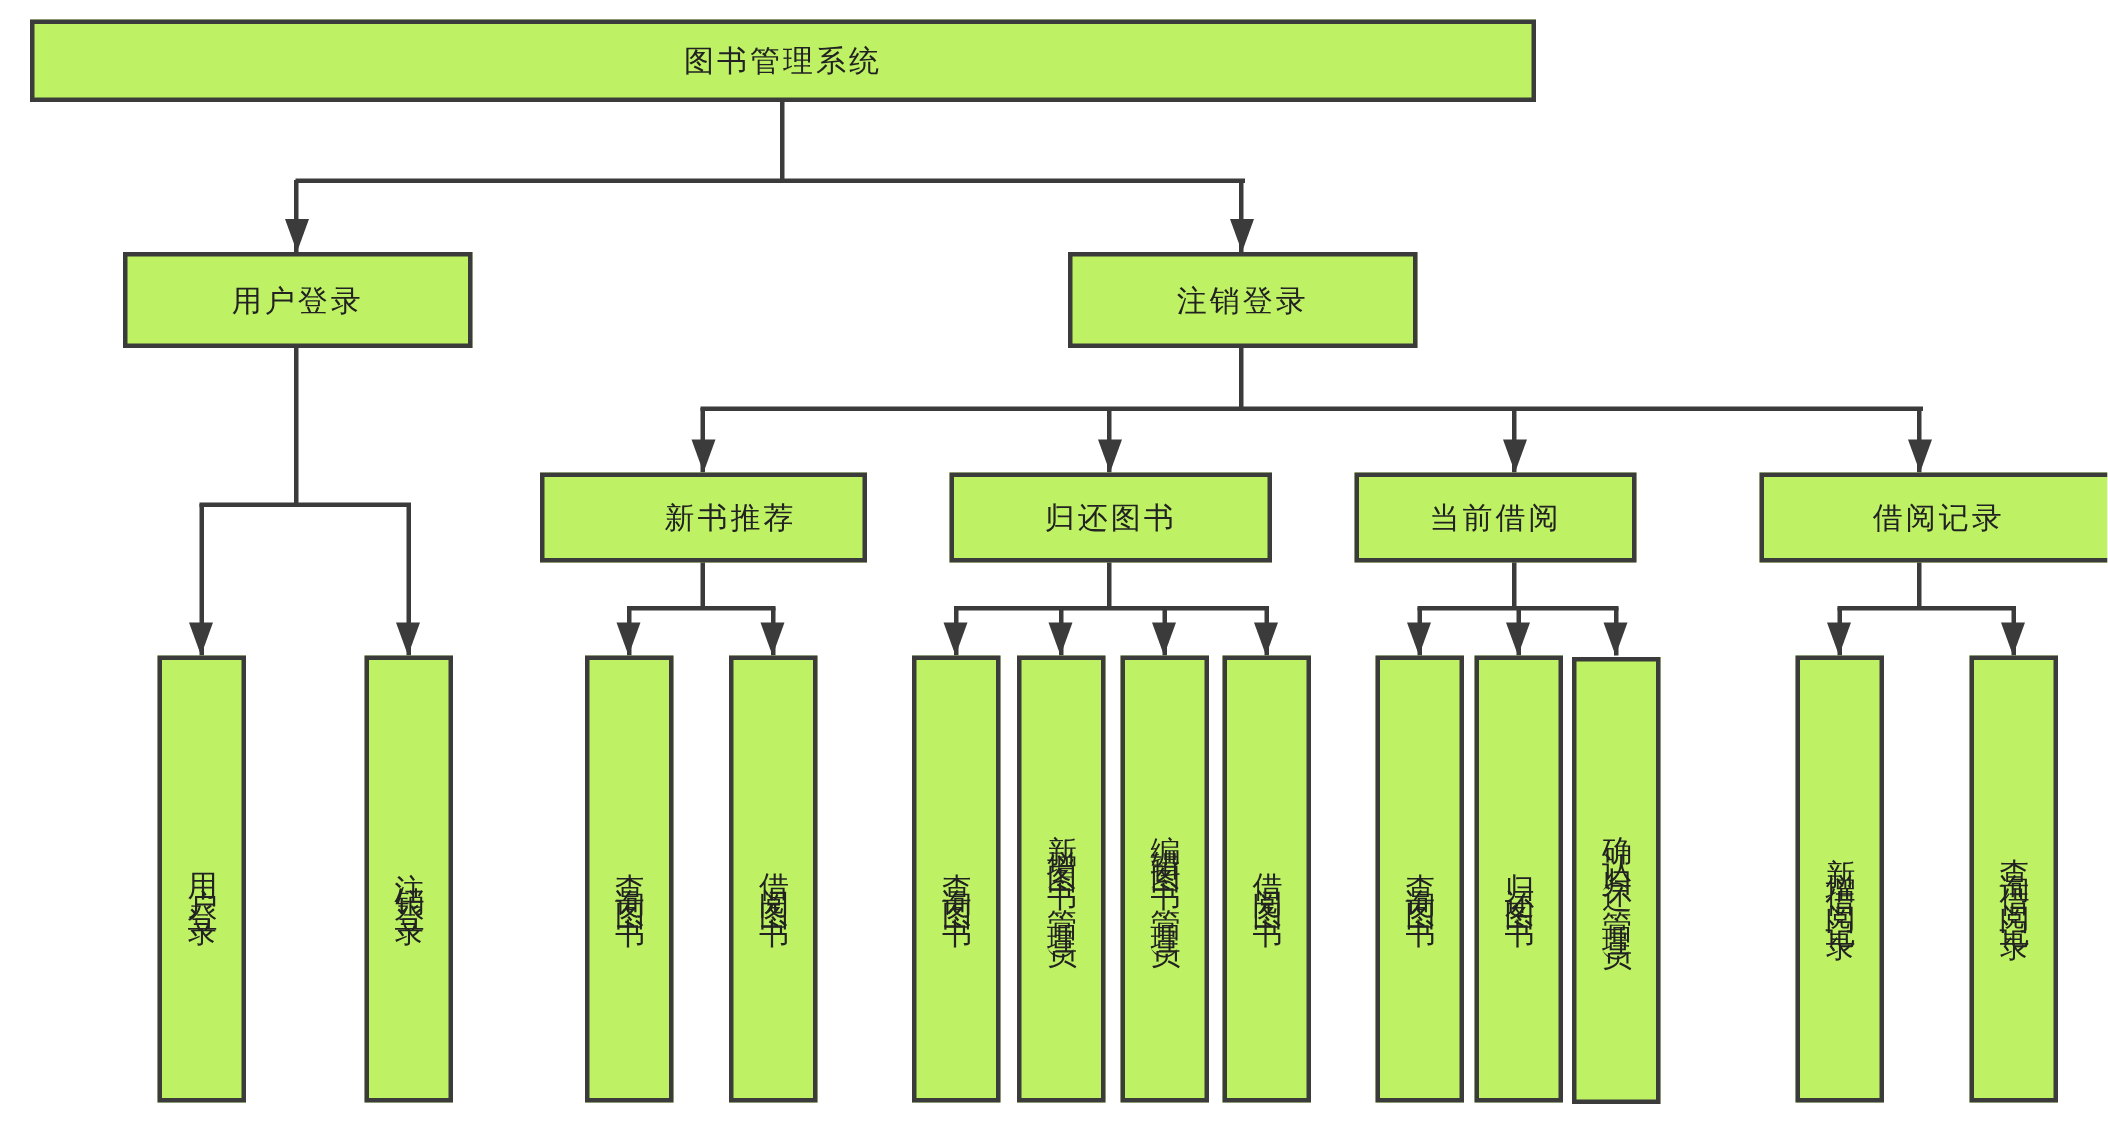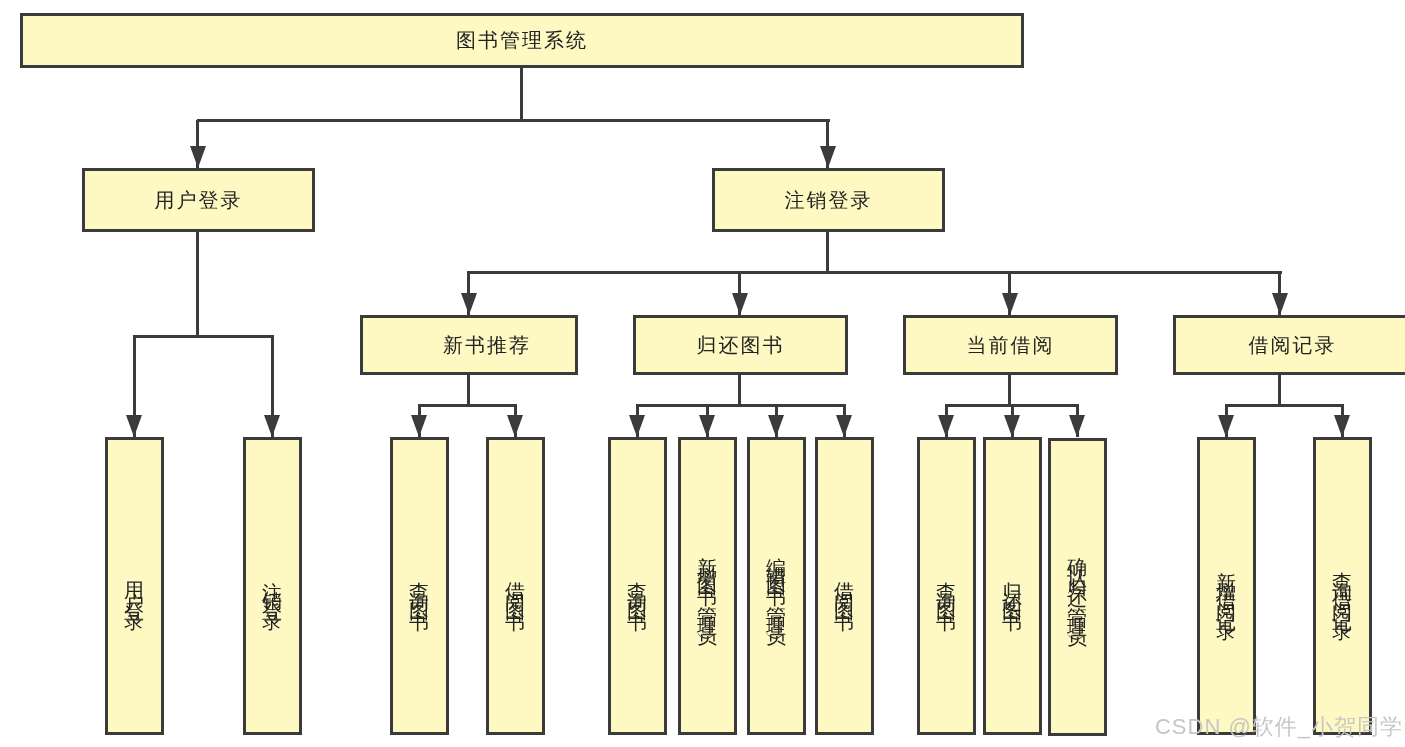--- a/index.html
+++ b/index.html
@@ -1,21 +1,21 @@
 <!DOCTYPE html>
 <html style="--background: #ffffff; --line: #3b3b3b; --text: #222222; --watermark: #c6c6c6;"><head>
 <meta charset="utf-8">
 <style>
   html,body{margin:0;padding:0;background:#fff;}
   #canvas{
     position:relative;width:1405px;height:747px;background:var(--background,#fff);
     font-family:"Liberation Sans","DejaVu Sans",sans-serif;overflow:hidden;
   }
   .box{
-    position:absolute;box-sizing:border-box;background:#fef9c3;
+    position:absolute;box-sizing:border-box;background:#bef264;
     border:3px solid var(--line,#3b3b3b);
     display:flex;align-items:center;justify-content:center;
     font-size:20px;color:var(--text,#222);letter-spacing:2px;white-space:nowrap;
   }
   .vbox{width:59px;height:298px;}
   .vbox .vtext{
     writing-mode:vertical-rl;text-orientation:mixed;
     letter-spacing:0.5em;font-size:20px;line-height:1;white-space:nowrap;
   }
   .hline,.vline{position:absolute;background:var(--line,#3b3b3b);}
@@ -59,21 +59,21 @@
   <div class="vline" style="left:738px;top:272px;width:3px;height:43px;"></div>
   <div class="vline" style="left:1008px;top:272px;width:3px;height:43px;"></div>
   <div class="vline" style="left:1278px;top:272px;width:3px;height:43px;"></div>
   <div class="arrow" style="left:461px;top:293px;"></div>
   <div class="arrow" style="left:732px;top:293px;"></div>
   <div class="arrow" style="left:1002px;top:293px;"></div>
   <div class="arrow" style="left:1272px;top:293px;"></div>
 
   <div class="box" style="left:360px;top:315px;width:218px;height:60px;padding-left:36px;">新书推荐</div>
   <div class="box" style="left:633px;top:315px;width:215px;height:60px;">归还图书</div>
-  <div class="box" style="left:903px;top:315px;width:215px;height:60px;">当前借阅</div>
+  <div class="box" style="left:903px;top:315px;width:188px;height:60px;">当前借阅</div>
   <div class="box" style="left:1173px;top:315px;width:239px;height:60px;">借阅记录</div>
 
   <div class="vline" style="left:467px;top:375px;width:3px;height:31px;"></div>
   <div class="hline" style="left:418px;top:404px;width:99px;height:3px;"></div>
   <div class="vline" style="left:418px;top:405px;width:3px;height:32px;"></div>
   <div class="vline" style="left:514px;top:405px;width:3px;height:32px;"></div>
   <div class="arrow" style="left:411px;top:415px;"></div>
   <div class="arrow" style="left:507px;top:415px;"></div>
 
   <div class="vline" style="left:738px;top:375px;width:3px;height:31px;"></div>
@@ -140,15 +140,14 @@
     <span class="vtext">确认归还（管理员）</span>
   </div>
 
   <div class="box vbox" style="left:1197px;top:437px;">
     <span class="vtext">新增借阅记录</span>
   </div>
   <div class="box vbox" style="left:1313px;top:437px;">
     <span class="vtext">查询借阅记录</span>
   </div>
 
-  <div class="watermark">CSDN @软件_小贺同学</div>
 
 </div>
 
 </body></html>

